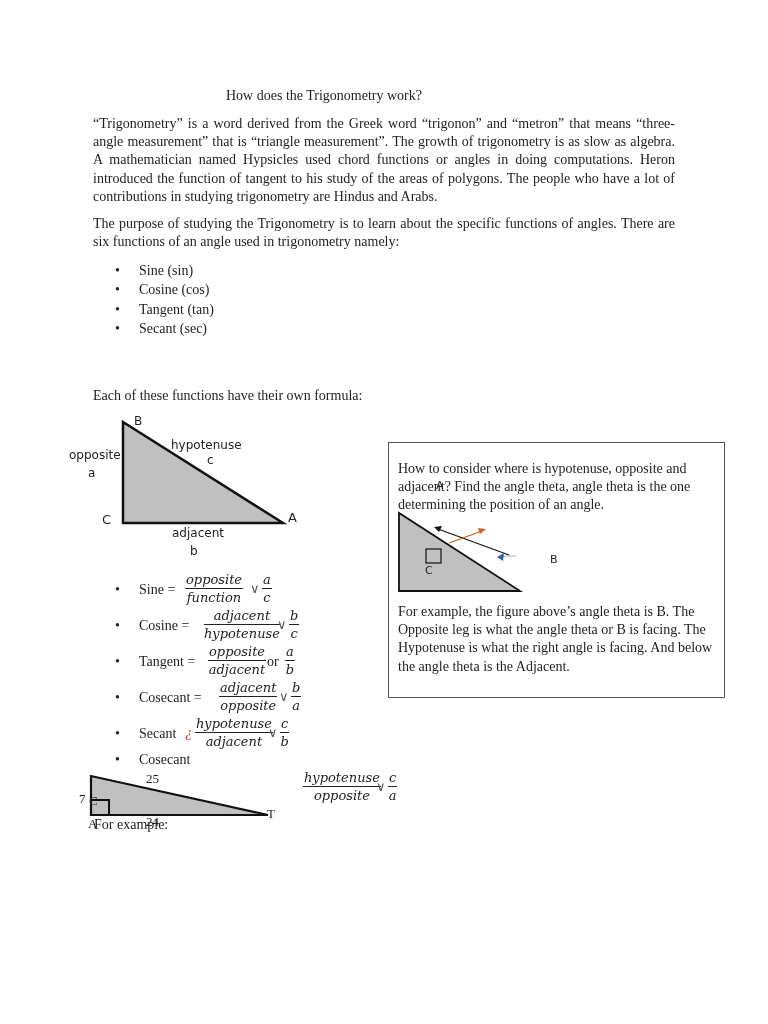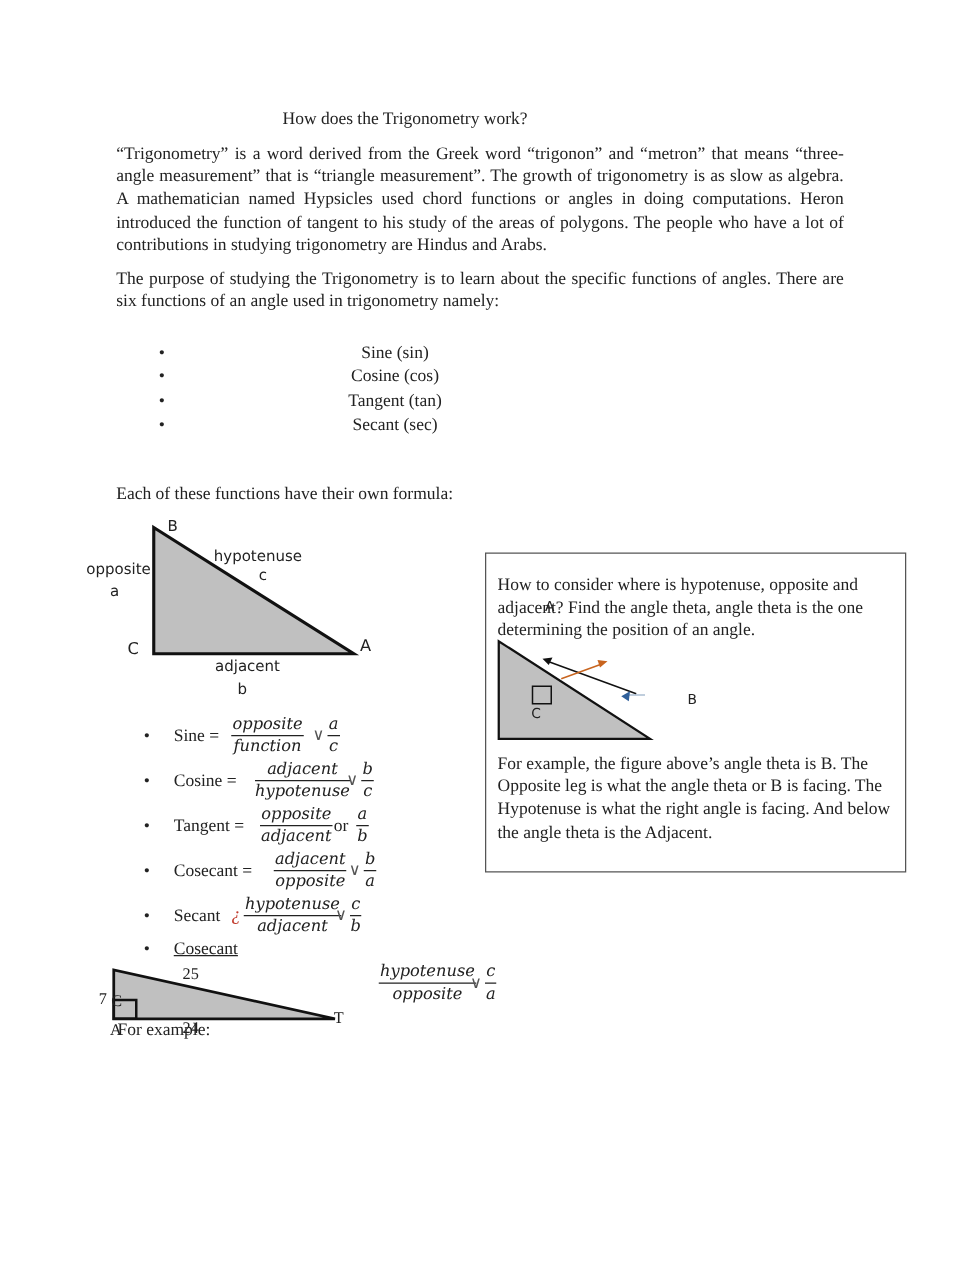--- a/index.html
+++ b/index.html
@@ -3,21 +3,21 @@
 <meta charset="utf-8">
 <style>
   html, body { margin:0; padding:0; background:#ffffff; }
   body { width:768px; height:1024px; position:relative; overflow:hidden;
          font-family:"Liberation Serif", "DejaVu Serif", serif; color:#222; }
   .abs { position:absolute; }
   .sans { font-family:"DejaVu Sans", "Liberation Sans", sans-serif; }
   .title { left:0; width:648px; top:88px; text-align:center; font-size:14px; }
   .para { left:93px; width:582px; font-size:14px; line-height:18.2px; text-align:justify; }
   .para.last-left { text-align-last:left; }
-  ul.blist { margin:12px; padding:0; list-style:none;text-align:center; }
+  ul.blist { margin:0; padding:0; list-style:none; }
   ul.blist li { position:relative; font-size:14px; height:19.4px; line-height:19.4px; padding-left:46px; }
   ul.blist li::before { content:"\2022"; position:absolute; left:22px; top:0; font-size:14px; }
   .lbl { font-size:12px; font-family:"DejaVu Sans", "Liberation Sans", sans-serif; color:#222; }
   .frm { position:absolute; font-size:14px; white-space:nowrap; }
   .frm .bullet { position:absolute; left:0; }
   .frm .name { position:absolute; left:24px; }
   .frac { position:absolute; text-align:center; font-style:italic;
           font-family:"DejaVu Serif", "Liberation Serif", serif; font-size:13px; }
   .frac .num { display:block; border-bottom:1px solid #222; padding:0 1px; line-height:16px; }
   .frac .den { display:block; line-height:17px; }
@@ -125,21 +125,21 @@
   </span>
   <span class="vee" style="left:153px; top:9px;">∨</span>
   <span class="frac" style="left:165px; top:0;">
     <span class="num">c</span>
     <span class="den">b</span>
   </span>
 </div>
 
 <div class="frm" style="left:115px; top:752px; width:200px; height:18px;">
   <span class="bullet" style="top:0;">•</span>
-  <span class="name" style="top:0;text-decoration:underline;">Cosecant</span>
+  <span class="name" style="top:0;">Cosecant</span>
 </div>
 
 <div class="frm" style="left:303px; top:770px; width:110px; height:36px;">
   <span class="frac" style="left:0; top:0;">
     <span class="num">hypotenuse</span>
     <span class="den">opposite</span>
   </span>
   <span class="vee" style="left:73px; top:9px;">∨</span>
   <span class="frac" style="left:85px; top:0;">
     <span class="num">c</span>

